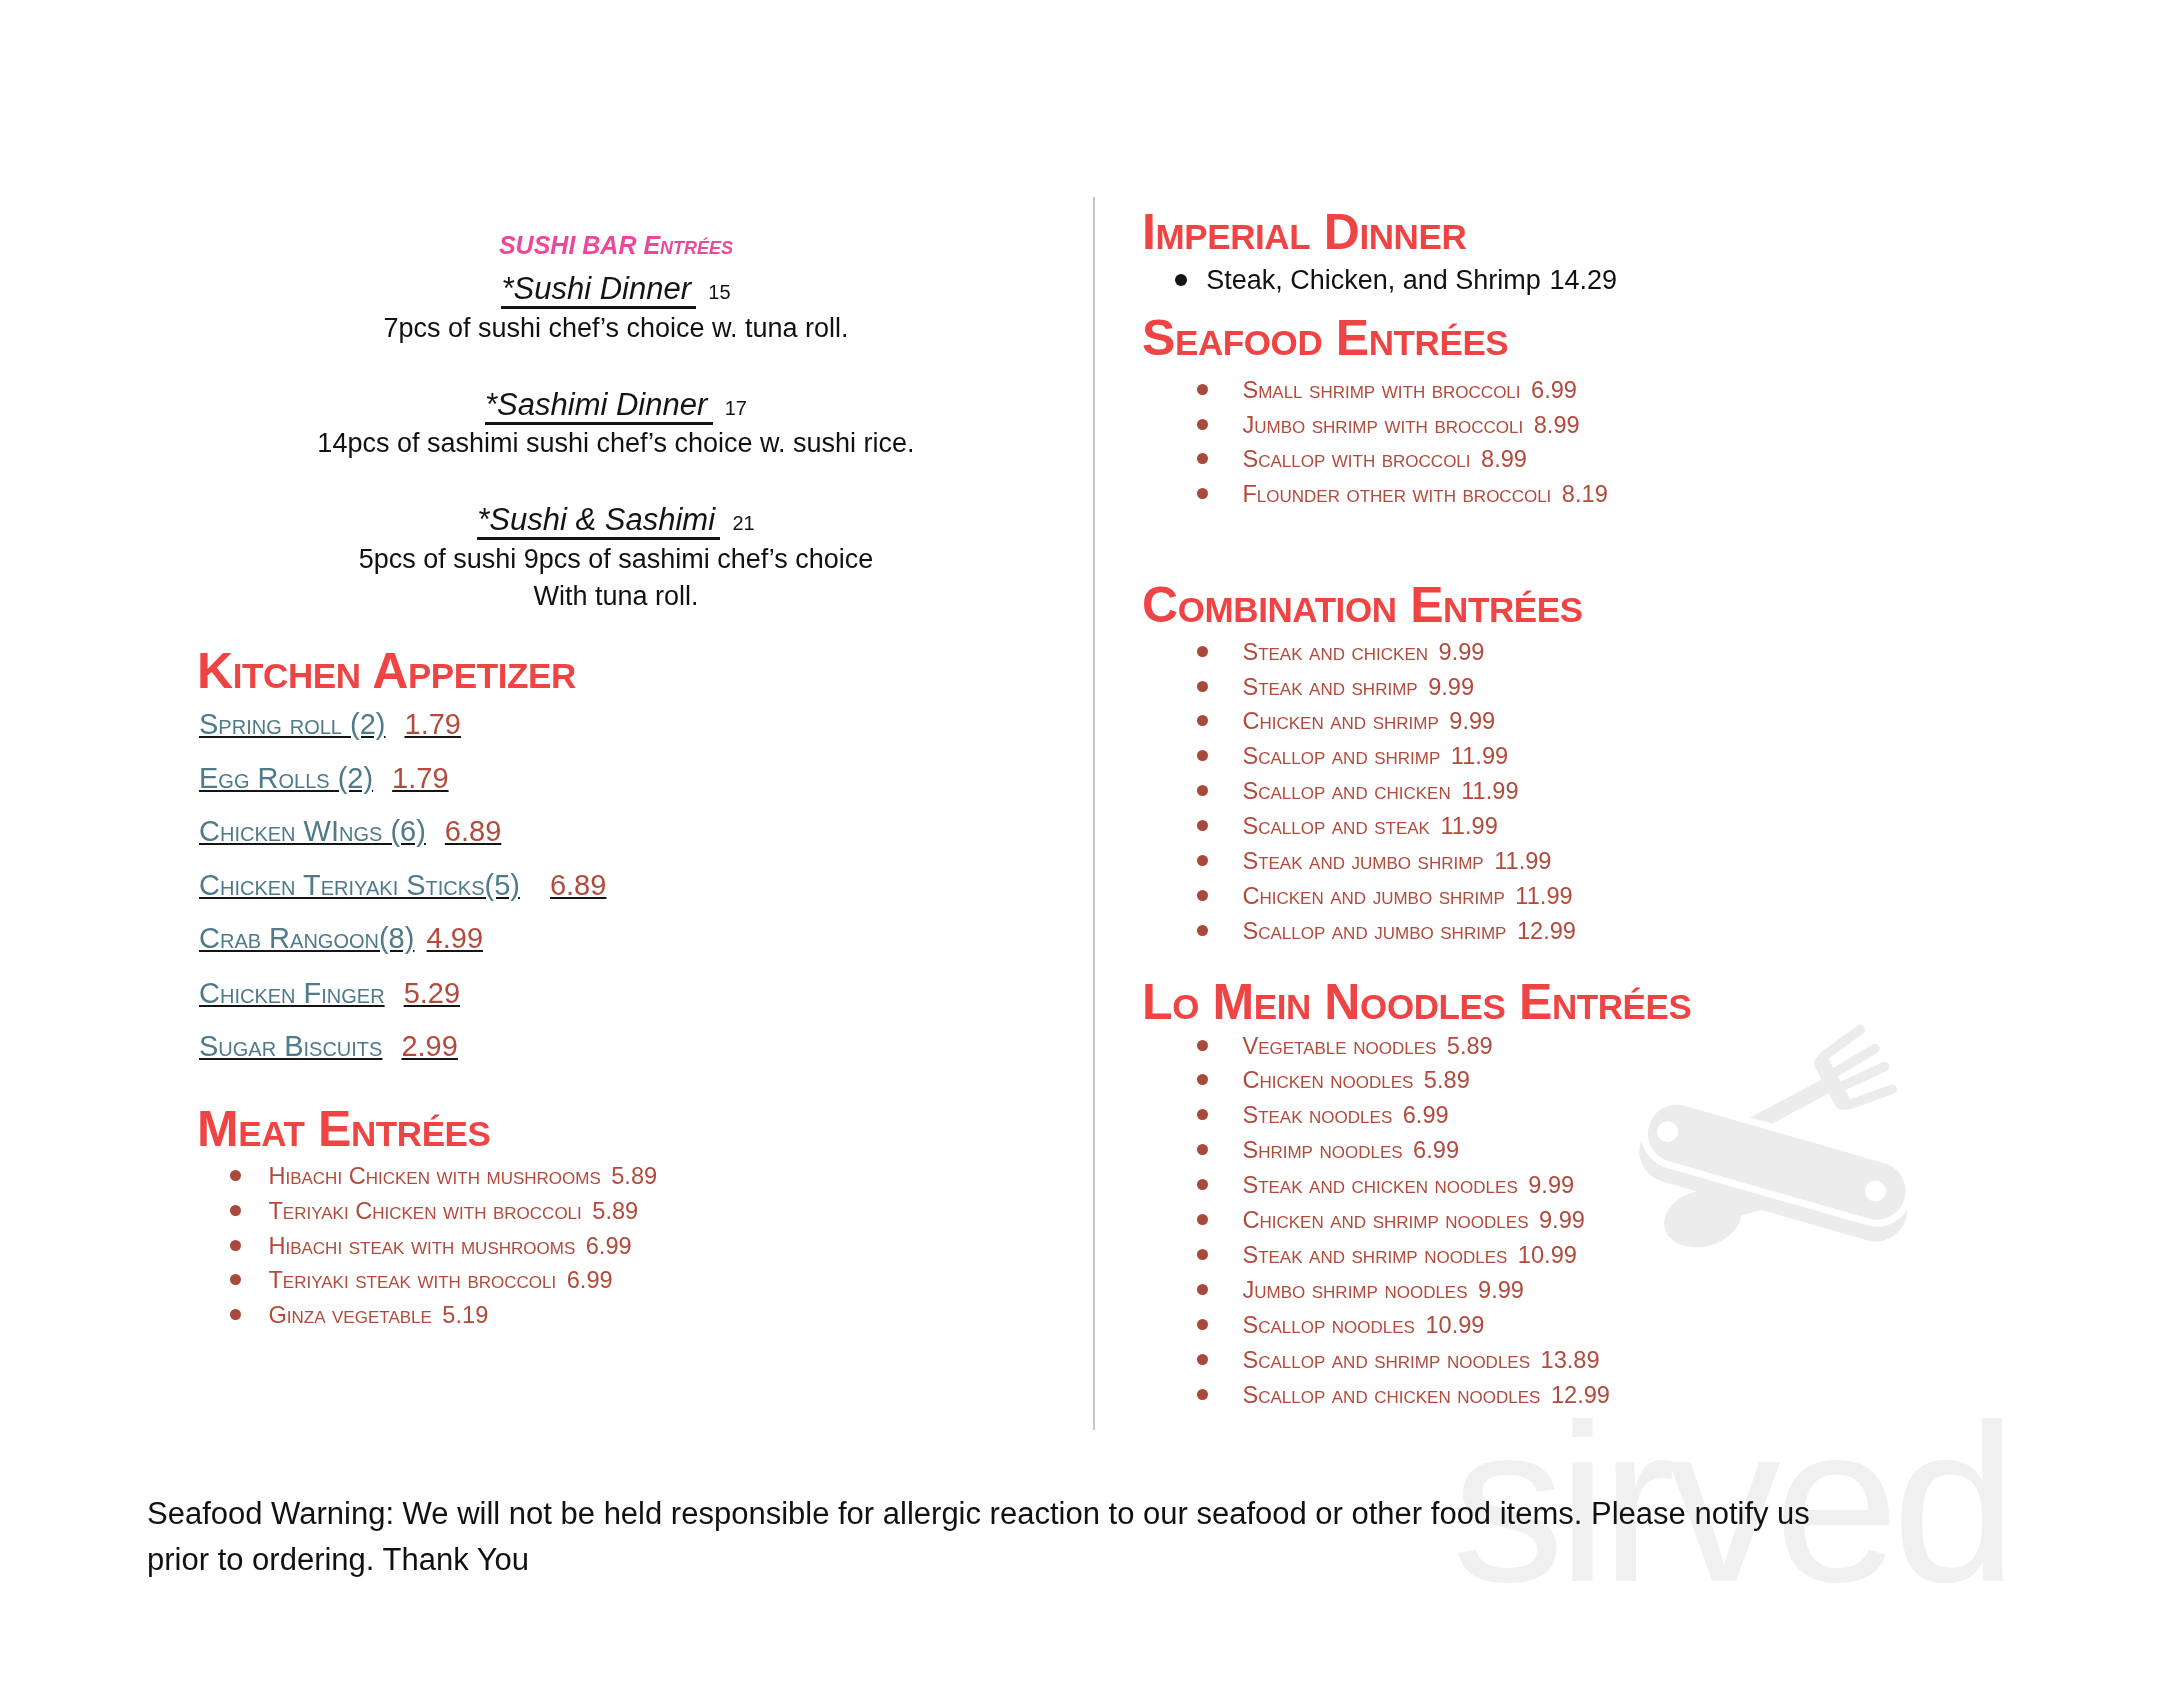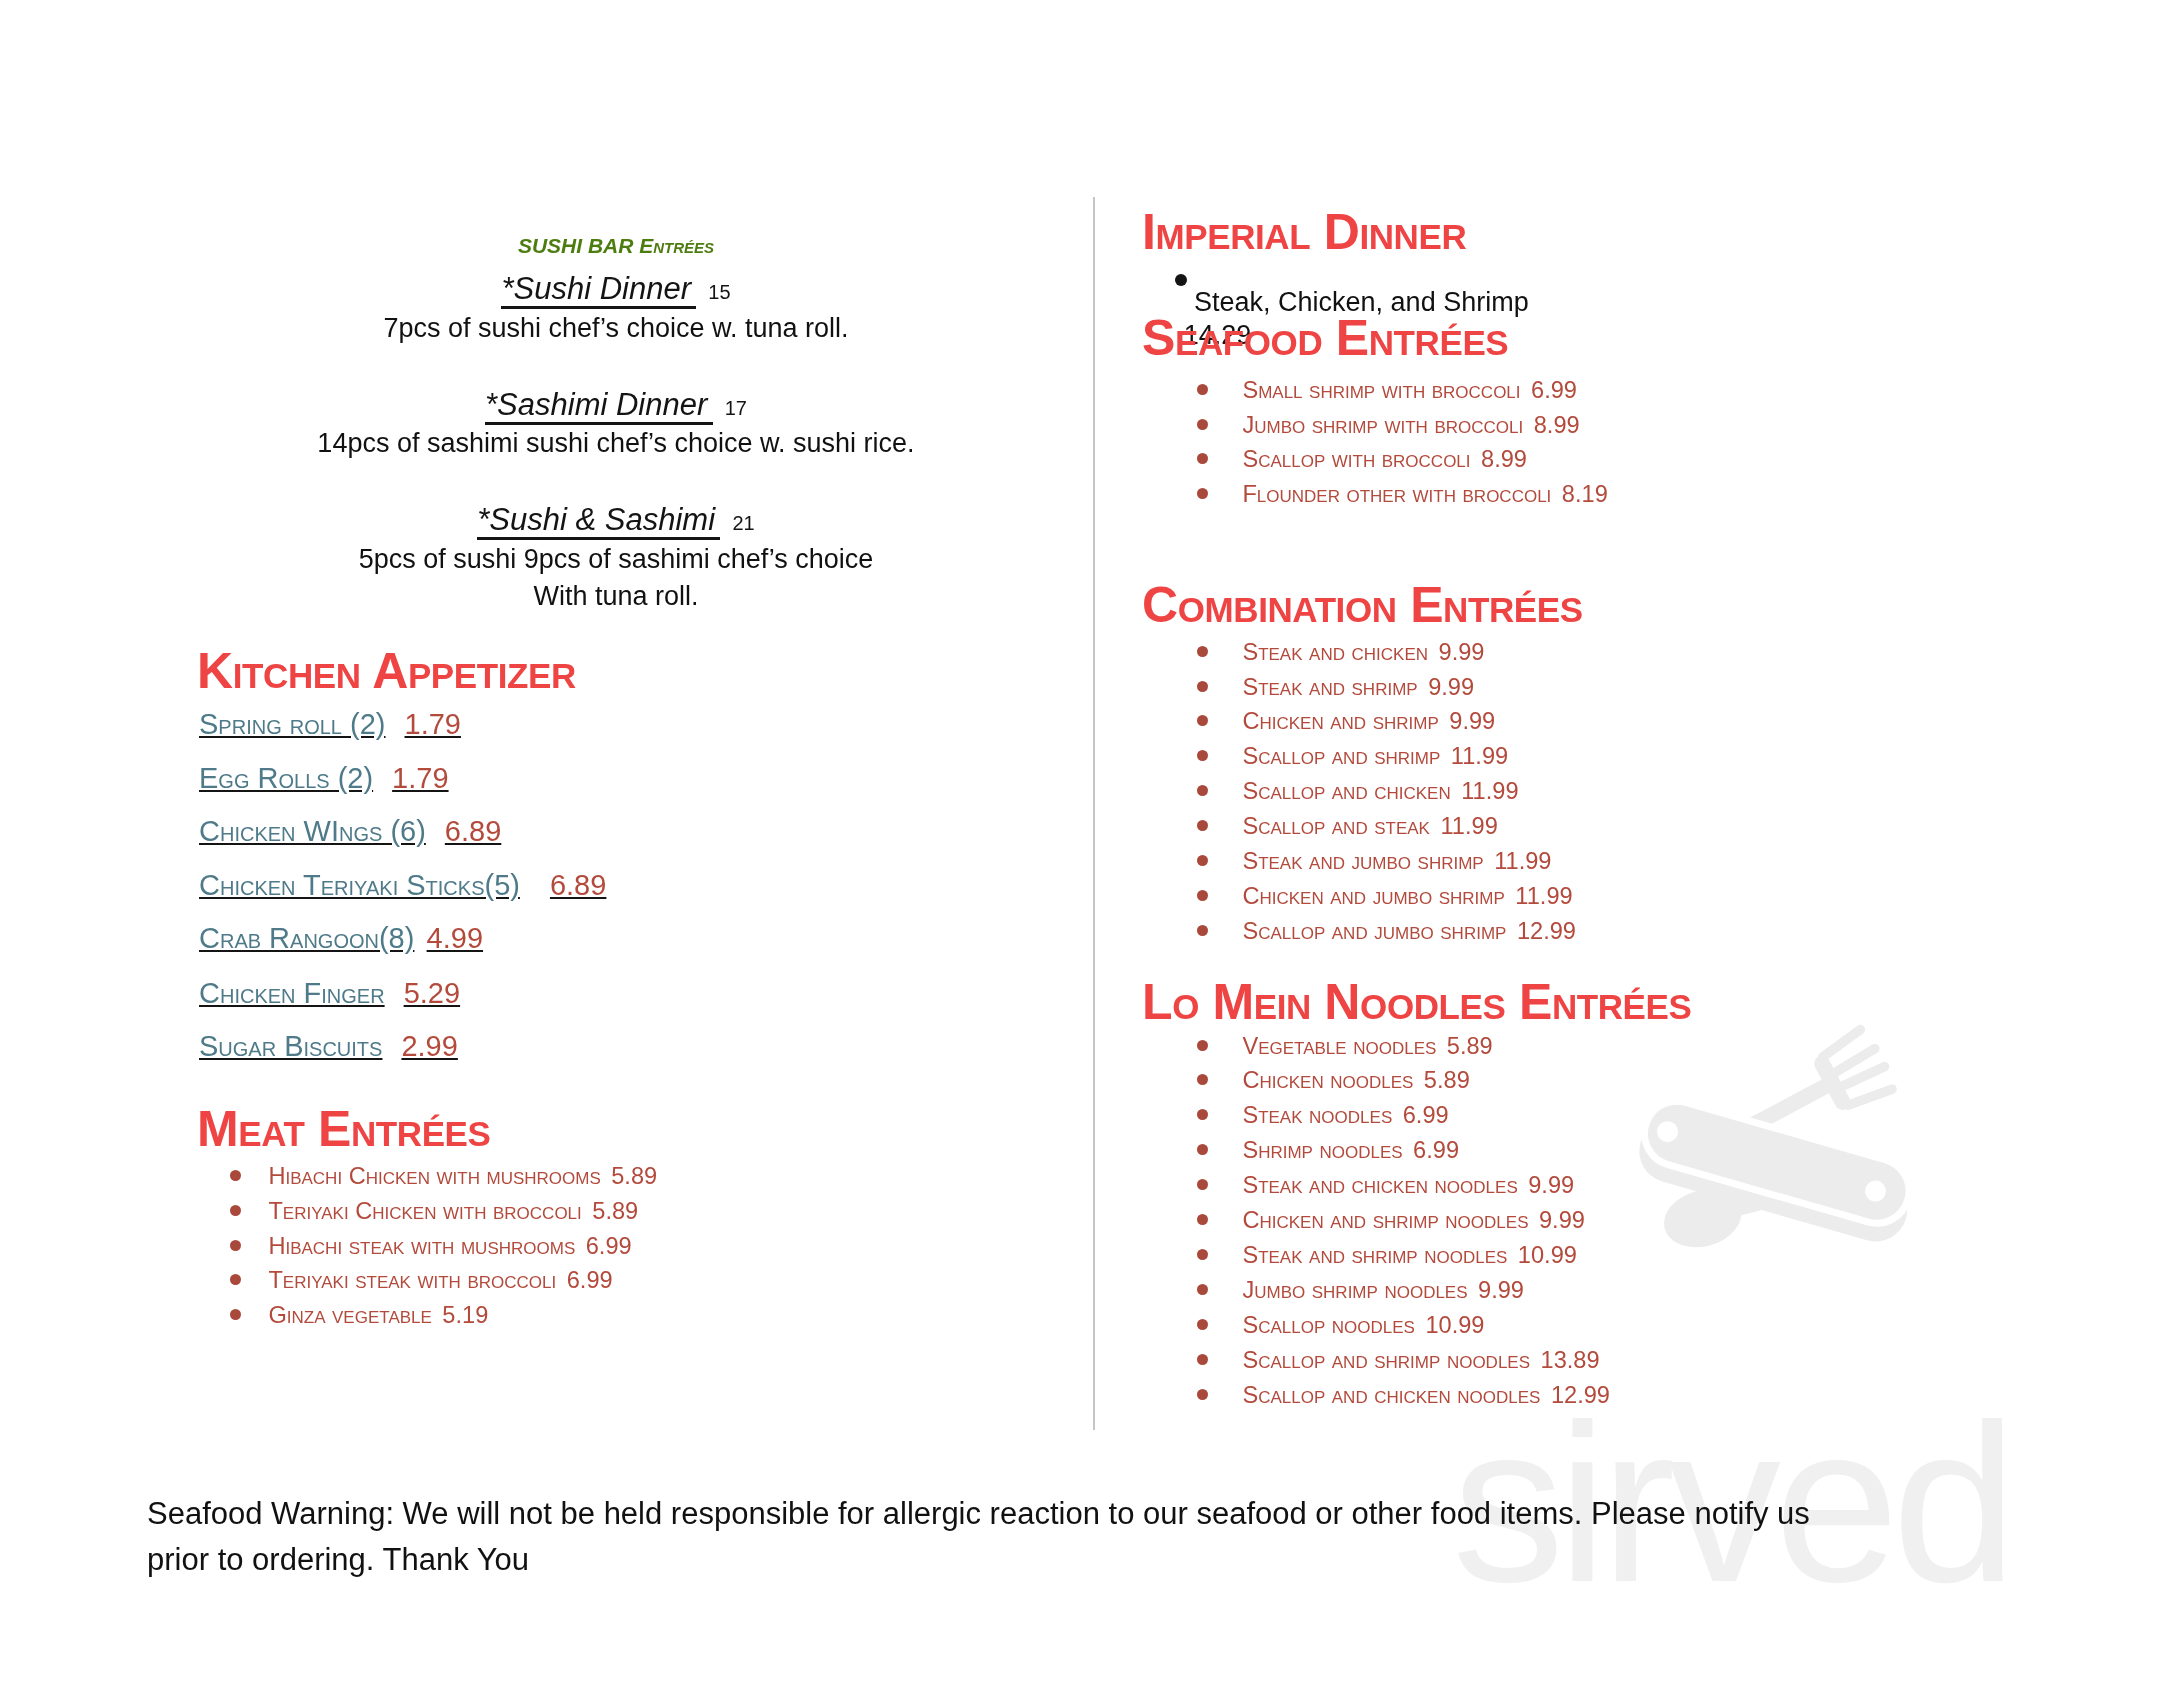--- a/index.html
+++ b/index.html
@@ -14,22 +14,22 @@
   .content{position:absolute;inset:0;z-index:1;}
 
   .divider{position:absolute;left:1093px;top:197px;width:1.7px;height:1233px;background:#c6c6c6;}
 
   
   .sec-h{position:absolute;font-size:50px;line-height:49px;font-weight:bold;
          font-variant:small-caps;letter-spacing:-0.4px;color:#ef4444;white-space:nowrap;}
 
   
   .sushi{position:absolute;left:201px;top:230px;width:830px;text-align:center;}
-  .sb-title{font-size:21px;line-height:31px;font-weight:bold;font-style:italic;
-            font-variant:small-caps;color:#4d7c0f;margin-bottom:8.7px;}
+  .sb-title{font-size:25px;line-height:31px;font-weight:bold;font-style:italic;
+            font-variant:small-caps;color:#ec4899;margin-bottom:8.7px;}
   .sb-line{font-size:31px;line-height:38px;margin-bottom:0.9px;white-space:nowrap;}
   .sb-nm{font-weight:normal;font-style:italic;border-bottom:3.5px solid #141414;padding-right:5.2px;text-align:center;}
   .sb-pr{font-size:20px;margin-left:12.2px;}
   .sb-desc{font-size:27px;line-height:33px;color:#111111;margin-bottom:41px;}
   .sb-desc.tight{margin-bottom:3.5px;}
   .sb-desc.end{margin-bottom:0;}
 
   
   .kit-row{position:absolute;left:199px;white-space:nowrap;font-size:29px;line-height:35px;text-decoration:underline;}
   .kit-name{font-variant:small-caps;color:#4e7a89;}
@@ -42,21 +42,21 @@
                  flex:0 0 auto;margin-top:7.9px;}
   .b-row.left-b{left:230px;}
   .b-row.left-b .b-name{margin-left:27px;}
   .b-row.right-b{left:1197px;}
   .b-row.right-b .b-name{margin-left:34px;}
   .b-name{font-variant:small-caps;color:#b34a3c;}
   .b-price{color:#b34a3c;margin-left:10.5px;}
 
   
   .imp-row{position:absolute;left:1175px;display:flex;align-items:flex-start;
-           white-space:nowrap;font-size:27px;line-height:33px;color:#111111;flex-direction:column;}
+           white-space:nowrap;font-size:27px;line-height:33px;color:#111111;}
   .imp-row .bullet{width:12.2px;height:12.2px;border-radius:50%;background:#141414;
                    flex:0 0 auto;margin-top:9.6px;}
   .imp-row .imp-name{margin-left:19px;}
   .imp-row .imp-price{margin-left:8.7px;}
 
   
   .warn{position:absolute;left:147px;font-size:31px;line-height:38px;color:#111111;white-space:nowrap;}
 </style>
 </head>
 <body>

